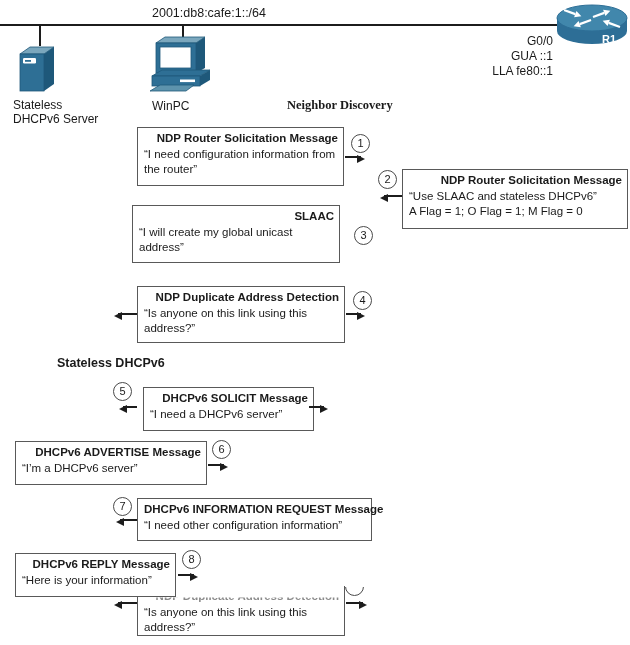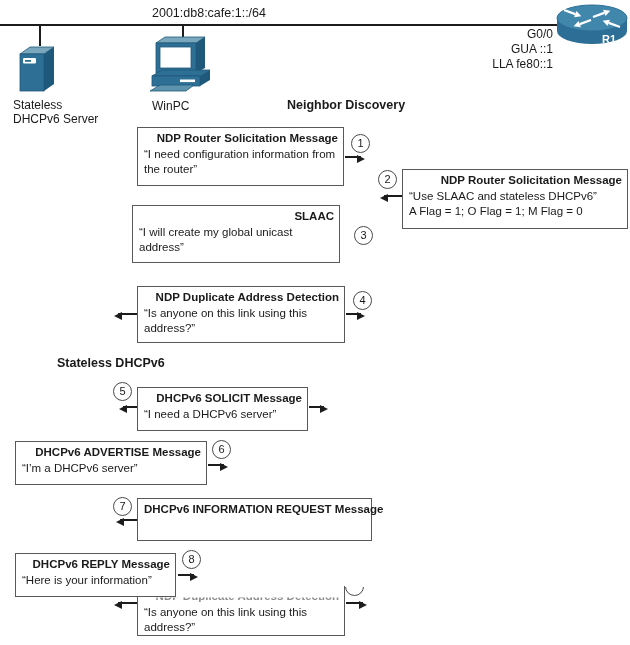--- a/index.html
+++ b/index.html
@@ -13,21 +13,21 @@
   .msg-title{font-weight:bold;white-space:nowrap;text-align:right;}
   .msg-quote{font-weight:normal;}
   .num-circle{position:absolute;width:19px;height:19px;box-sizing:border-box;background:#fff;
               border:1.5px solid #4a4a4a;border-radius:50%;text-align:center;
               font-size:11px;line-height:16px;}
   .arrow{position:absolute;height:0;border-top:2.2px solid #1c1c1c;}
   .arrow.right::after{content:"";position:absolute;right:-8px;top:-3px;width:0;height:0;
               border:4px solid transparent;border-left:8px solid #1c1c1c;}
   .arrow.left::before{content:"";position:absolute;left:-8px;top:-3px;width:0;height:0;
               border:4px solid transparent;border-right:8px solid #1c1c1c;}
-  .router-details{position:absolute;text-align:right;font-size:12px;line-height:15px;}
+  .router-details{position:absolute;text-align:right;font-size:12px;line-height:15px;margin-top:7px;}
   .faded-title{color:#8b8b8b;clip-path:inset(55% 0 0 0);}
   .partial-circle{clip-path:inset(52% 0 0 0);}
 </style>
 </head>
 <body>
 
 <div class="stage">
 
   <div class="line" style="left:0;top:24px;width:558px;height:2px;"></div>
   <div class="line" style="left:39px;top:26px;width:2px;height:20px;"></div>
@@ -75,21 +75,21 @@
     <div>Stateless</div>
     <div>DHCPv6 Server</div>
   </div>
   <div class="lbl" style="left:152px;top:99px;">WinPC</div>
   <div class="router-details" style="left:430px;top:27px;width:123px;">
     <div>G0/0</div>
     <div>GUA ::1</div>
     <div>LLA fe80::1</div>
   </div>
 
-  <div class="heading" style="left:287px;top:98px;">Neighbor Discovery</div>
+  <div class="heading" style="left:287px;top:98px;font-family:Liberation Serif, serif;">Neighbor Discovery</div>
   <div class="heading" style="left:57px;top:356px;">Stateless DHCPv6</div>
 
   <div class="msg-box" style="left:137px;top:127px;width:207px;height:59px;">
     <div class="msg-title">NDP Router Solicitation Message</div>
     <div class="msg-quote">“I need configuration information from the router”</div>
   </div>
   <div class="num-circle" style="left:351px;top:134px;">1</div>
   <div class="arrow right" style="left:345px;top:156px;width:16px;"></div>
 
   <div class="msg-box" style="left:402px;top:169px;width:226px;height:60px;">
@@ -107,37 +107,38 @@
   <div class="num-circle" style="left:354px;top:226px;">3</div>
 
   <div class="msg-box" style="left:137px;top:286px;width:208px;height:57px;">
     <div class="msg-title">NDP Duplicate Address Detection</div>
     <div class="msg-quote">“Is anyone on this link using this address?”</div>
   </div>
   <div class="num-circle" style="left:353px;top:291px;">4</div>
   <div class="arrow left" style="left:118px;top:313px;width:19px;"></div>
   <div class="arrow right" style="left:346px;top:313px;width:15px;"></div>
 
-  <div class="msg-box" style="left:137px;top:387px;width:171px;height:44px;">
+  <div class="msg-box" style="left:143px;top:387px;width:171px;height:44px;">
     <div class="msg-title">DHCPv6 SOLICIT Message</div>
     <div class="msg-quote">“I need a DHCPv6 server”</div>
   </div>
   <div class="num-circle" style="left:113px;top:382px;">5</div>
   <div class="arrow left" style="left:123px;top:406px;width:14px;"></div>
   <div class="arrow right" style="left:309px;top:406px;width:15px;"></div>
 
   <div class="msg-box" style="left:15px;top:441px;width:192px;height:44px;">
     <div class="msg-title">DHCPv6 ADVERTISE Message</div>
     <div class="msg-quote">“I’m a DHCPv6 server”</div>
   </div>
   <div class="num-circle" style="left:212px;top:440px;">6</div>
   <div class="arrow right" style="left:208px;top:464px;width:16px;"></div>
 
   <div class="msg-box" style="left:137px;top:498px;width:235px;height:43px;">
     <div class="msg-title">DHCPv6 INFORMATION REQUEST Message</div>
+    <div class="msg-quote">“I need other configuration information”</div>
   </div>
   <div class="num-circle" style="left:113px;top:497px;">7</div>
   <div class="arrow left" style="left:120px;top:519px;width:17px;"></div>
 
   <div class="msg-box" style="left:137px;top:586px;width:208px;height:50px;border-top:none;z-index:1;">
     <div class="msg-title faded-title">NDP Duplicate Address Detection</div>
     <div class="msg-quote">“Is anyone on this link using this address?”</div>
   </div>
   <div class="num-circle partial-circle" style="left:345px;top:577px;z-index:1;"></div>
   <div class="arrow left" style="left:118px;top:602px;width:19px;z-index:1;"></div>

